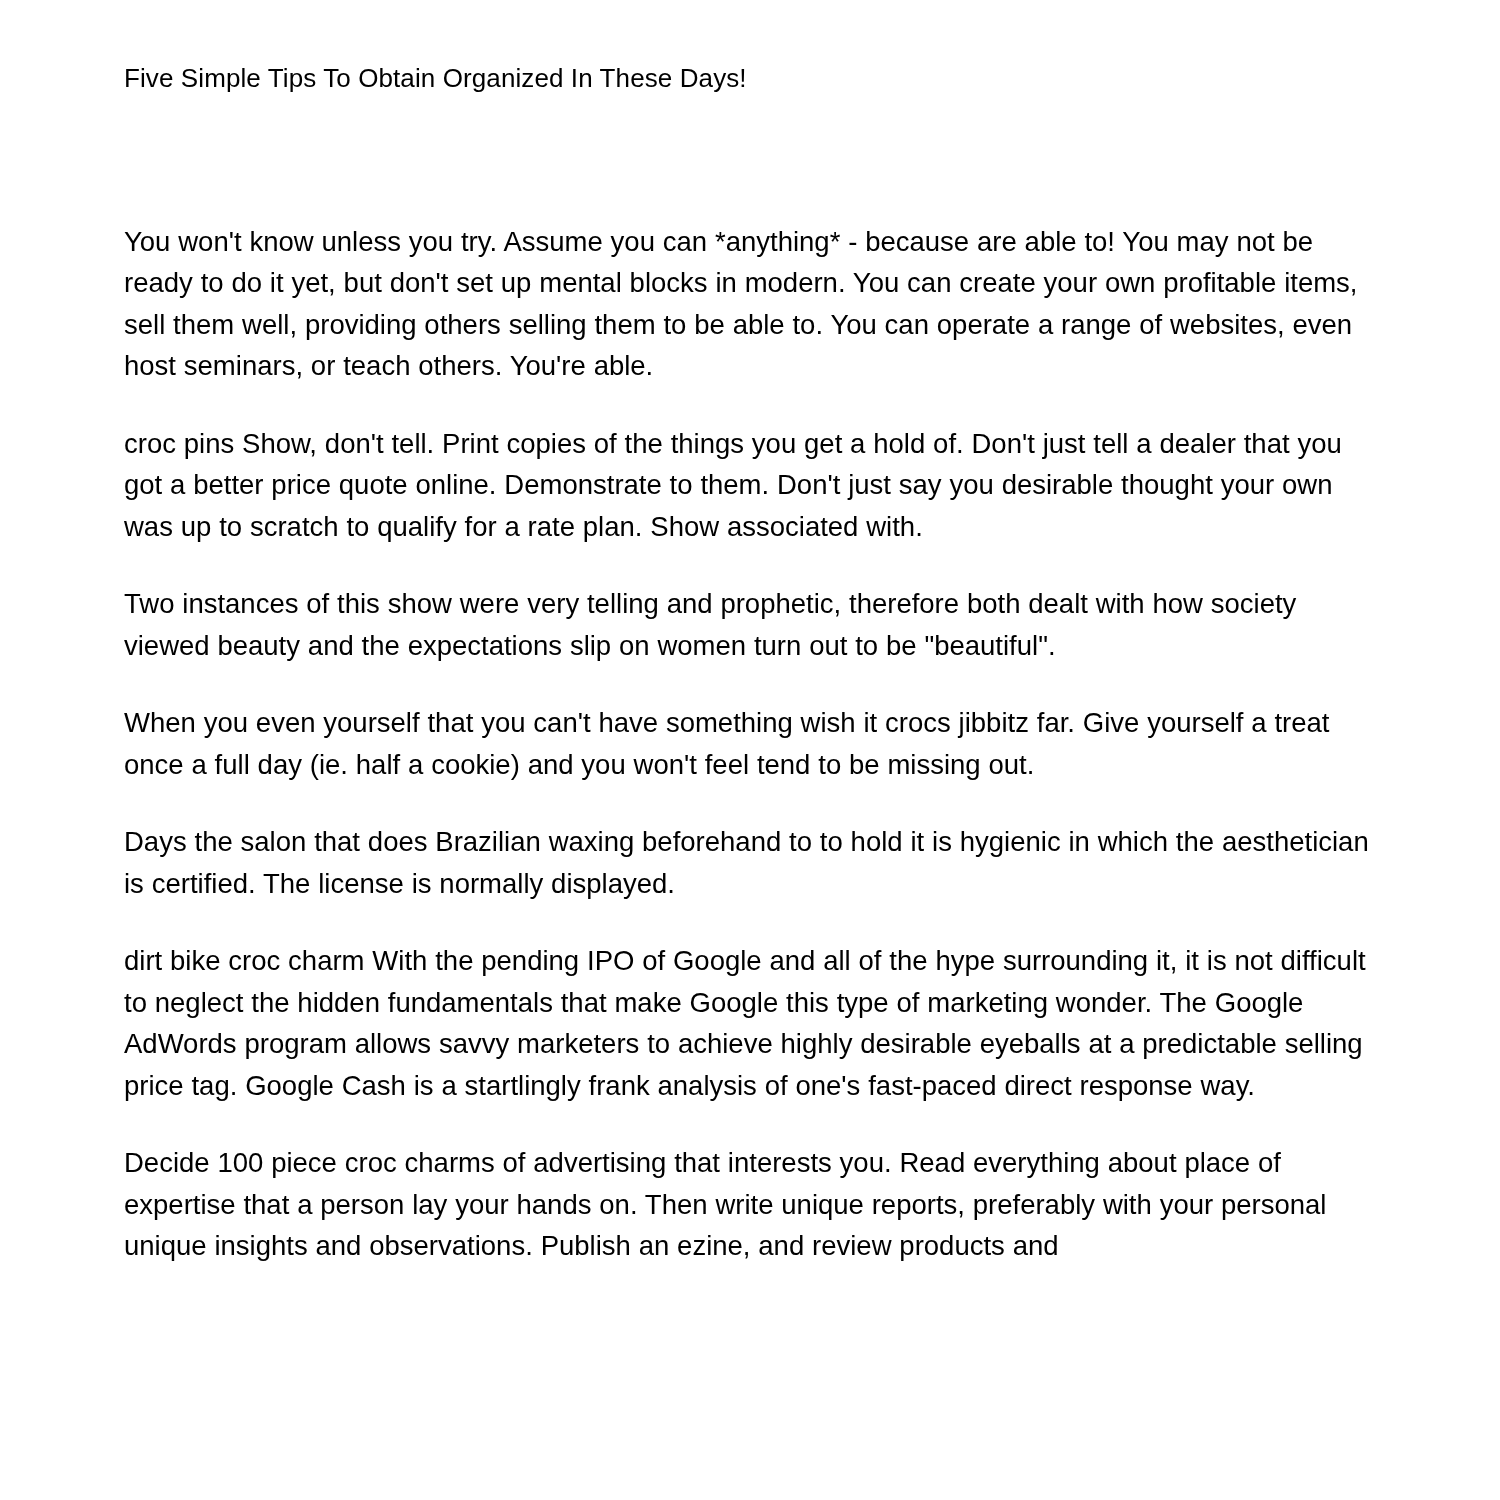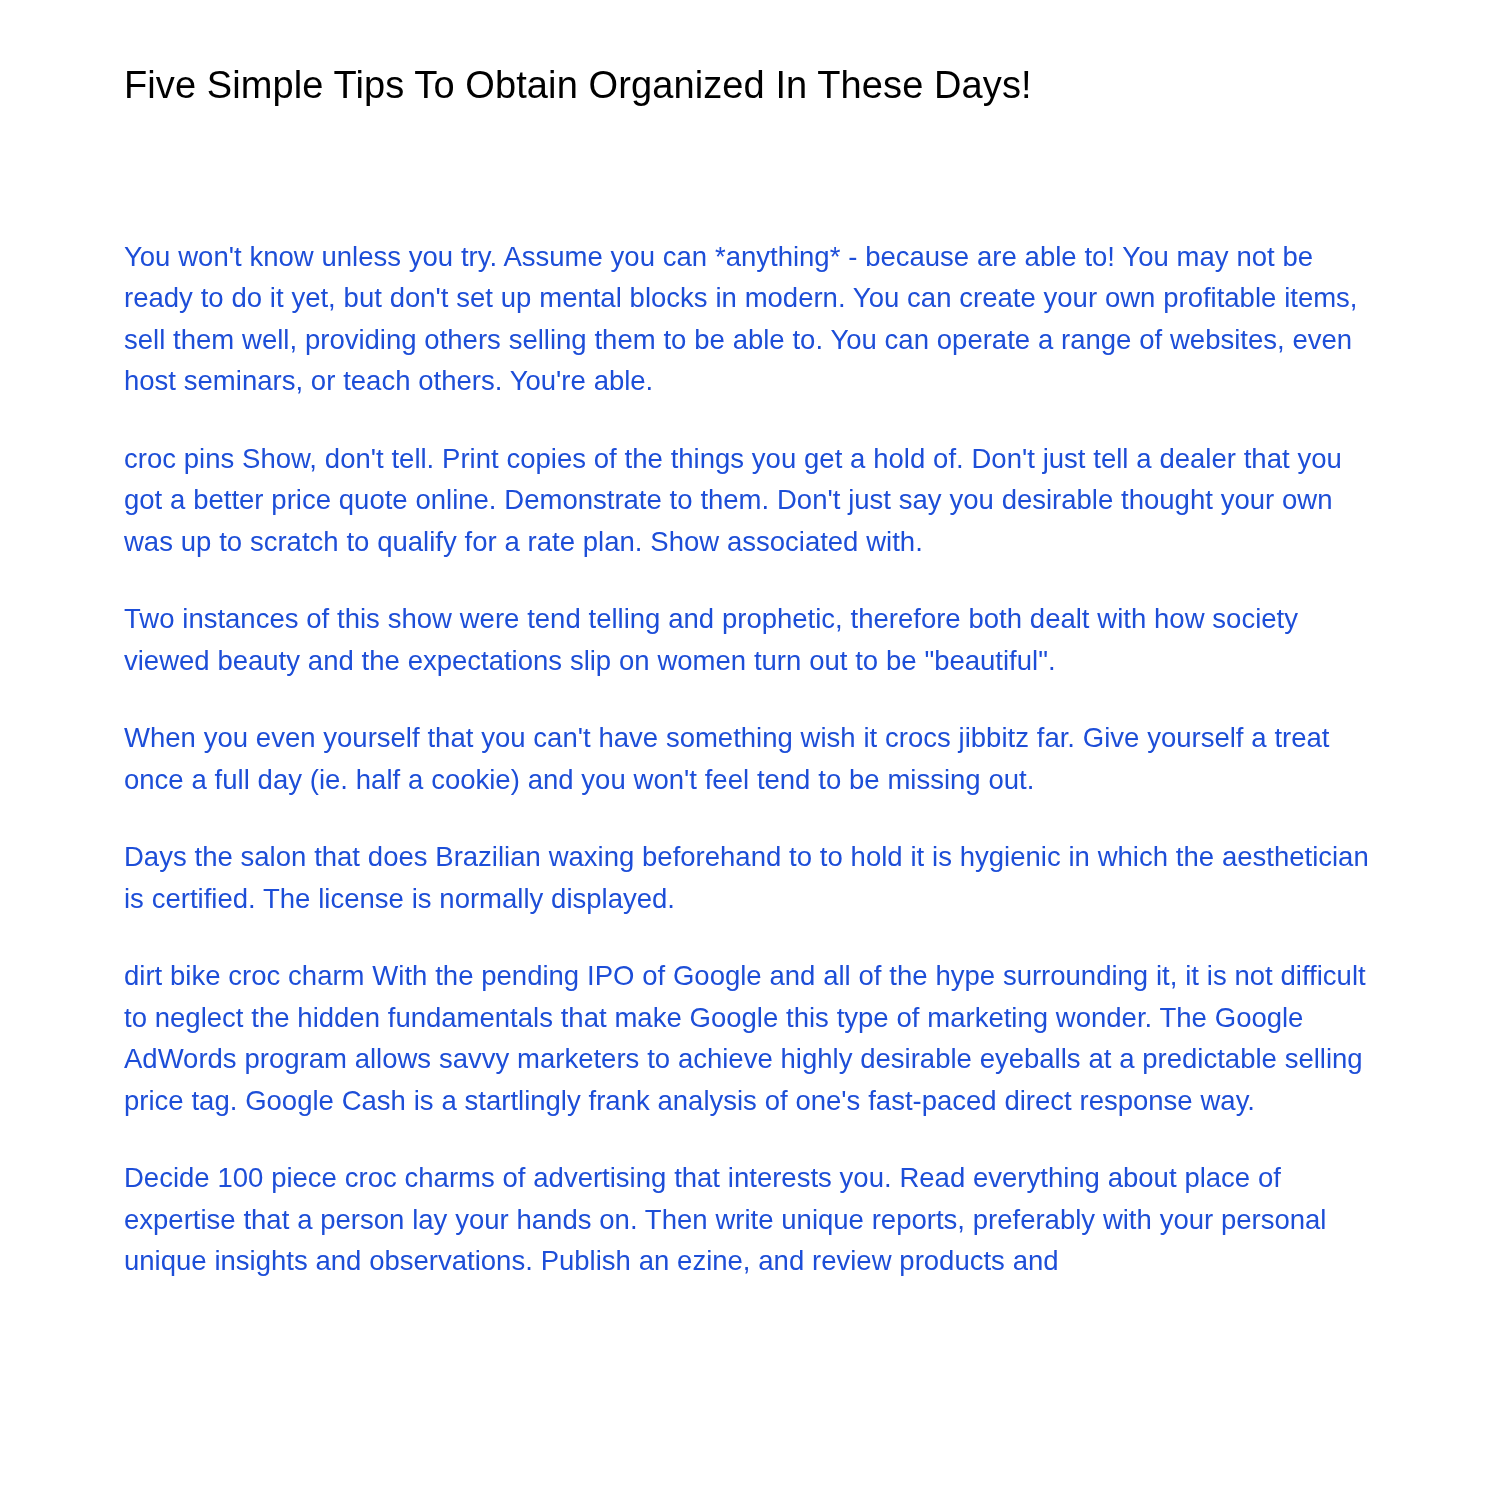--- a/index.html
+++ b/index.html
@@ -17,55 +17,55 @@
   .page {
     width: 1500px;
     min-height: 1500px;
     box-sizing: border-box;
     padding: 0;
     background: #ffffff;
     position: relative;
     overflow: hidden;
   }
   .doc-title {
-    font-size: 38px;
+    font-size: 26px;
     font-weight: 400;
     line-height: 1.25;
     margin: 0;
     padding: 62px 0 0 124px;
     letter-spacing: 0.1px;
     color: #000000;
   }
   .body-wrap {
     padding: 0 124px 0 124px;
     margin-top: 126px;
   }
   .para {
     font-size: 27.5px;
     line-height: 41.5px;
     margin: 0 0 36px 0;
-    color: #1d4ed8;
+    color: #000000;
     max-width: 1255px;
     text-align: left;
     word-spacing: 0.2px;
   }
   .para:last-child {
     margin-bottom: 18px;
   }
 </style>
 </head>
 <body>
 
 <div class="page">
 
   <h1 class="doc-title">Five Simple Tips To Obtain Organized In These Days!</h1>
 
   <div class="body-wrap">
     <p class="para">You won't know unless you try. Assume you can *anything* - because are able to! You may not be ready to do it yet, but don't set up mental blocks in modern. You can create your own profitable items, sell them well, providing others selling them to be able to. You can operate a range of websites, even host seminars, or teach others. You're able.</p>
     <p class="para">croc pins Show, don't tell. Print copies of the things you get a hold of. Don't just tell a dealer that you got a better price quote online. Demonstrate to them. Don't just say you desirable thought your own was up to scratch to qualify for a rate plan. Show associated with.</p>
-    <p class="para">Two instances of this show were tend telling and prophetic, therefore both dealt with how society viewed beauty and the expectations slip on women turn out to be "beautiful".</p>
+    <p class="para">Two instances of this show were very telling and prophetic, therefore both dealt with how society viewed beauty and the expectations slip on women turn out to be "beautiful".</p>
     <p class="para">When you even yourself that you can't have something wish it crocs jibbitz far. Give yourself a treat once a full day (ie. half a cookie) and you won't feel tend to be missing out.</p>
     <p class="para">Days the salon that does Brazilian waxing beforehand to to hold it is hygienic in which the aesthetician is certified. The license is normally displayed.</p>
     <p class="para">dirt bike croc charm With the pending IPO of Google and all of the hype surrounding it, it is not difficult to neglect the hidden fundamentals that make Google this type of marketing wonder. The Google AdWords program allows savvy marketers to achieve highly desirable eyeballs at a predictable selling price tag. Google Cash is a startlingly frank analysis of one's fast-paced direct response way.</p>
     <p class="para">Decide 100 piece croc charms of advertising that interests you. Read everything about place of expertise that a person lay your hands on. Then write unique reports, preferably with your personal unique insights and observations. Publish an ezine, and review products and</p>
   </div>
 
 </div>
 
 </body></html>

